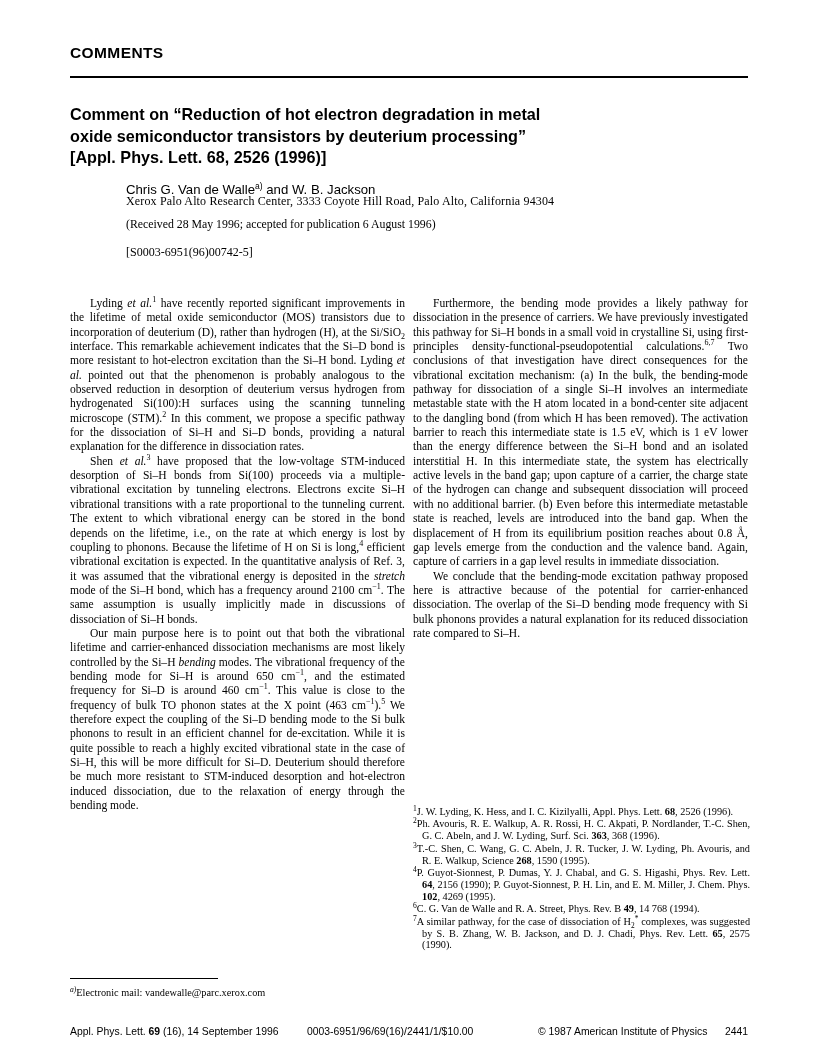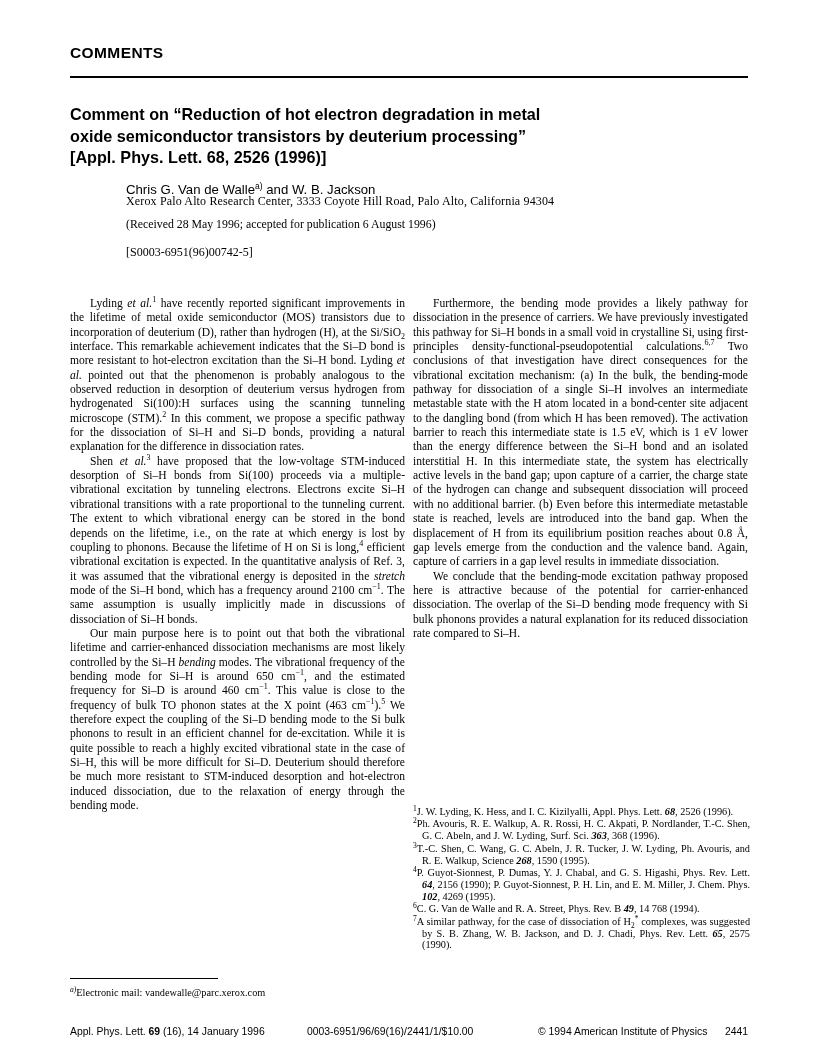--- a/index.html
+++ b/index.html
@@ -160,21 +160,21 @@
     margin: 0 0 0.5px 0;
     padding-left: 9px;
     text-indent: -9px;
   }
   .ref > .refnum {
     font-size: 7.6px;
     vertical-align: super;
     line-height: 0;
   }
   .ref i, .ref em { font-style: italic; }
-  .ref b, .ref strong { font-weight: bold; font-style: italic; }
+  .ref b, .ref strong { font-weight: bold; }
   .ref sub {
     font-size: 7.4px;
     vertical-align: sub;
     line-height: 0;
   }
   .ref sup {
     font-size: 7.4px;
     vertical-align: super;
     line-height: 0;
   }
@@ -262,19 +262,19 @@
   <div class="references">
     <p class="ref"><span class="refnum">1</span>J. W. Lyding, K. Hess, and I. C. Kizilyalli, Appl. Phys. Lett. <b>68</b>, 2526 (1996).</p>
     <p class="ref"><span class="refnum">2</span>Ph. Avouris, R. E. Walkup, A. R. Rossi, H. C. Akpati, P. Nordlander, T.-C. Shen, G. C. Abeln, and J. W. Lyding, Surf. Sci. <b>363</b>, 368 (1996).</p>
     <p class="ref"><span class="refnum">3</span>T.-C. Shen, C. Wang, G. C. Abeln, J. R. Tucker, J. W. Lyding, Ph. Avouris, and R. E. Walkup, Science <b>268</b>, 1590 (1995).</p>
     <p class="ref"><span class="refnum">4</span>P. Guyot-Sionnest, P. Dumas, Y. J. Chabal, and G. S. Higashi, Phys. Rev. Lett. <b>64</b>, 2156 (1990); P. Guyot-Sionnest, P. H. Lin, and E. M. Miller, J. Chem. Phys. <b>102</b>, 4269 (1995).</p>
     <p class="ref"><span class="refnum">6</span>C. G. Van de Walle and R. A. Street, Phys. Rev. B <b>49</b>, 14 768 (1994).</p>
     <p class="ref"><span class="refnum">7</span>A similar pathway, for the case of dissociation of H<sub>2</sub><sup>*</sup> complexes, was suggested by S. B. Zhang, W. B. Jackson, and D. J. Chadi, Phys. Rev. Lett. <b>65</b>, 2575 (1990).</p>
   </div>
 
   <div class="footer">
-    <span class="footer-left"><span>Appl. Phys. Lett. </span><b>69</b><span> (16), 14 January 1996</span></span>
+    <span class="footer-left"><span>Appl. Phys. Lett. </span><b>69</b><span> (16), 14 September 1996</span></span>
     <span class="footer-center">0003-6951/96/69(16)/2441/1/$10.00</span>
-    <span class="footer-right">© 1994 American Institute of Physics</span>
+    <span class="footer-right">© 1987 American Institute of Physics</span>
     <span class="footer-page">2441</span>
   </div>
 
 </div>
 
 </body></html>

